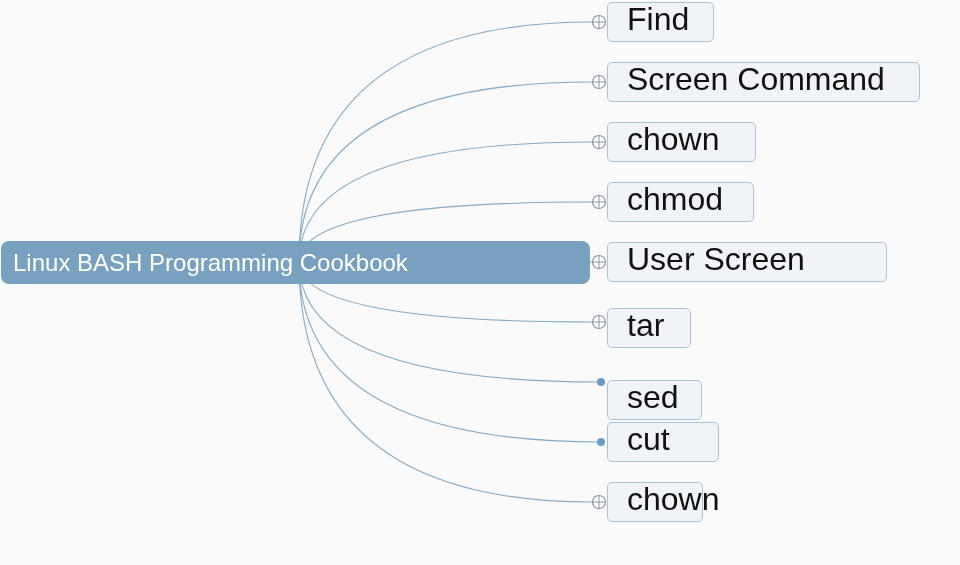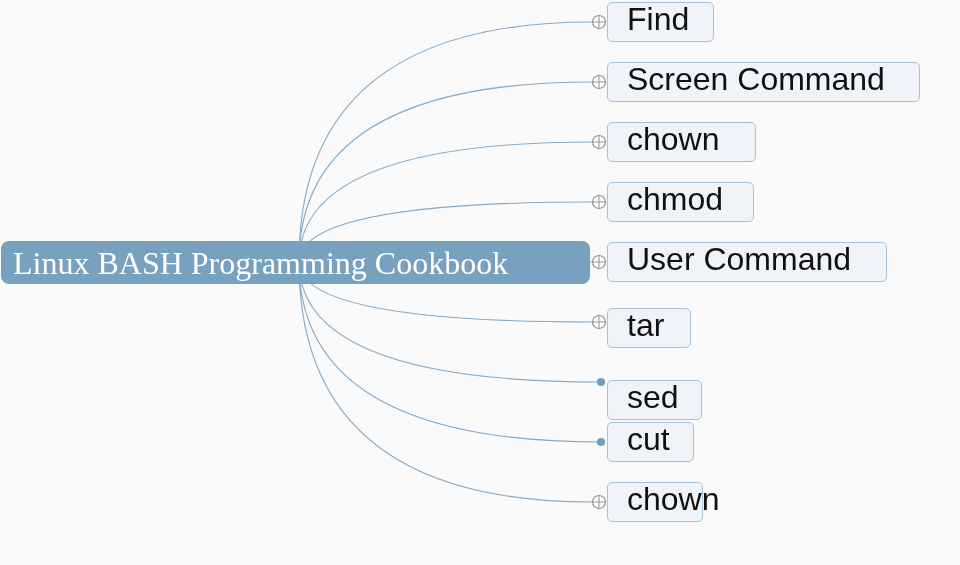--- a/index.html
+++ b/index.html
@@ -50,24 +50,23 @@
     background: var(--root-fill, #78a1c0);
     border-radius: 8px;
     display: flex;
     align-items: center;
     padding-left: 12px;
     z-index: 2;
     cursor: default;
   }
   .root-node span {
     color: var(--root-text, #ffffff);
-    font-size: 32px;
+    font-size: 24px;
     line-height: 1;
     white-space: nowrap;
-    font-family: Liberation Serif, serif;
   }
   .child-node {
     position: absolute;
     left: 607px;
     height: 40px;
     box-sizing: border-box;
     background: var(--node-fill, #f0f4f8);
     border: 1.5px solid var(--node-border, #a6c3d9);
     border-radius: 5px;
     display: flex;
@@ -140,28 +139,28 @@
       <div class="child-node" style="top: 62px; width: 313px;">
         <span>Screen Command</span>
       </div>
       <div class="child-node" style="top: 122px; width: 149px;">
         <span>chown</span>
       </div>
       <div class="child-node" style="top: 182px; width: 147px;">
         <span>chmod</span>
       </div>
       <div class="child-node" style="top: 242px; width: 280px;">
-        <span>User Command</span>
+        <span>User Screen</span>
       </div>
       <div class="child-node" style="top: 308px; width: 84px;">
         <span>tar</span>
       </div>
       <div class="child-node" style="top: 380px; width: 95px;">
         <span>sed</span>
       </div>
-      <div class="child-node" style="top: 422px; width: 87px;">
+      <div class="child-node" style="top: 422px; width: 112px;">
         <span>cut</span>
       </div>
       <div class="child-node" style="top: 482px; width: 96px;">
         <span>chown</span>
       </div>
     </div>
 </div>
 
 </body></html>

